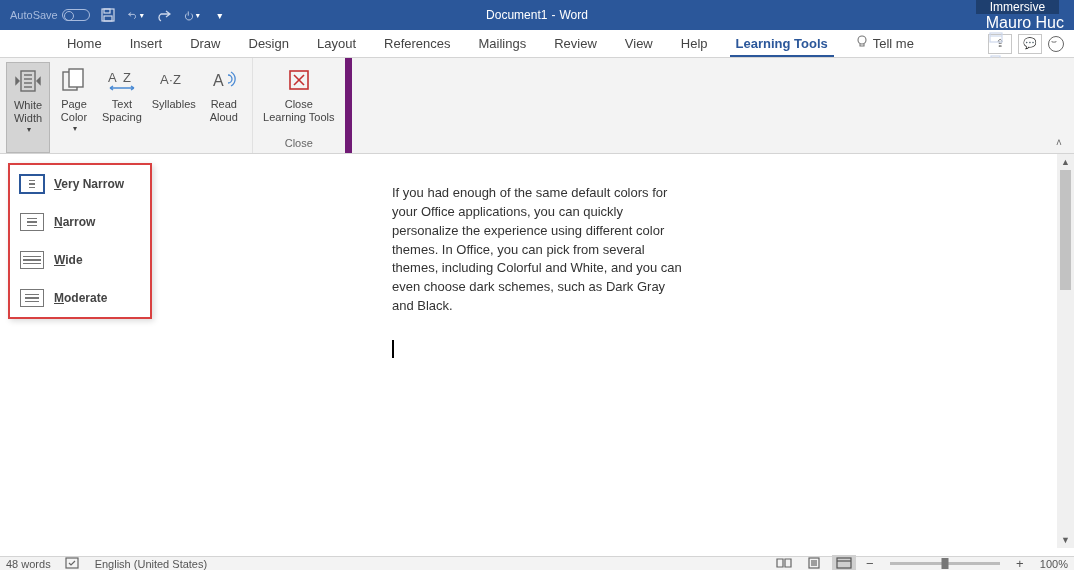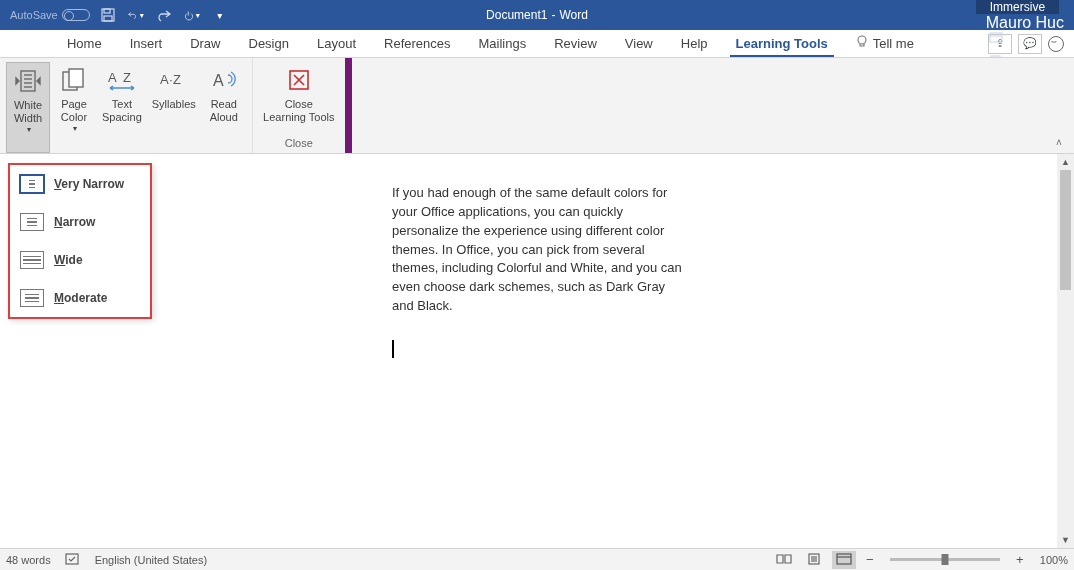--- a/index.html
+++ b/index.html
@@ -54,21 +54,21 @@
 .doc-area { position: absolute; top: 154px; bottom: 22px; left: 0; right: 0; background: #fff; overflow: auto; }
 .doc-scrollbar { position: absolute; right: 0; top: 0; bottom: 0; width: 17px; background: #f0f0f0; }
 .doc-scrollbar .thumb { position: absolute; top: 16px; left: 3px; right: 3px; height: 120px; background: #c2c2c2; }
 .doc-scrollbar .arrow { position: absolute; left: 0; right: 0; height: 16px; display: flex; align-items: center; justify-content: center; color: #606060; font-size: 9px; }
 .doc-scrollbar .arrow.up { top: 0; }
 .doc-scrollbar .arrow.down { bottom: 0; }
 .doc-text { position: absolute; left: 392px; top: 30px; width: 298px; font-size: 13px; line-height: 1.45; color: #333; }
 .cursor-line { position: absolute; left: 392px; top: 186px; width: 1.5px; height: 18px; background: #000; }
 
 
-.statusbar { position: absolute; bottom: 0; left: 0; right: 0; height: 22px; background: #f3f3f3; border-top: 1px solid #d4d4d4; display: flex; align-items: center; font-size: 11px; color: #555; padding: 0 6px; }
+.statusbar { position: absolute; bottom: 0; left: 0; right: 0; height: 14px; background: #f3f3f3; border-top: 1px solid #d4d4d4; display: flex; align-items: center; font-size: 11px; color: #555; padding: 0 6px; }
 .statusbar .left { display: flex; align-items: center; gap: 14px; }
 .statusbar .right { margin-left: auto; display: flex; align-items: center; gap: 6px; }
 .view-btn { width: 24px; height: 18px; display: flex; align-items: center; justify-content: center; color: #666; }
 .view-btn.active { background: #d0d0d0; }
 .zoom-slider { width: 110px; height: 3px; background: #bcbcbc; position: relative; margin: 0 6px; }
 .zoom-slider::after { content: ""; position: absolute; left: 50%; top: -4px; width: 7px; height: 11px; background: #777; transform: translateX(-50%); }
 .zoom-btn { width: 16px; text-align: center; font-size: 13px; color: #555; }
 
 .carets { font-size: 8px; margin-left: 2px; }
 </style>

